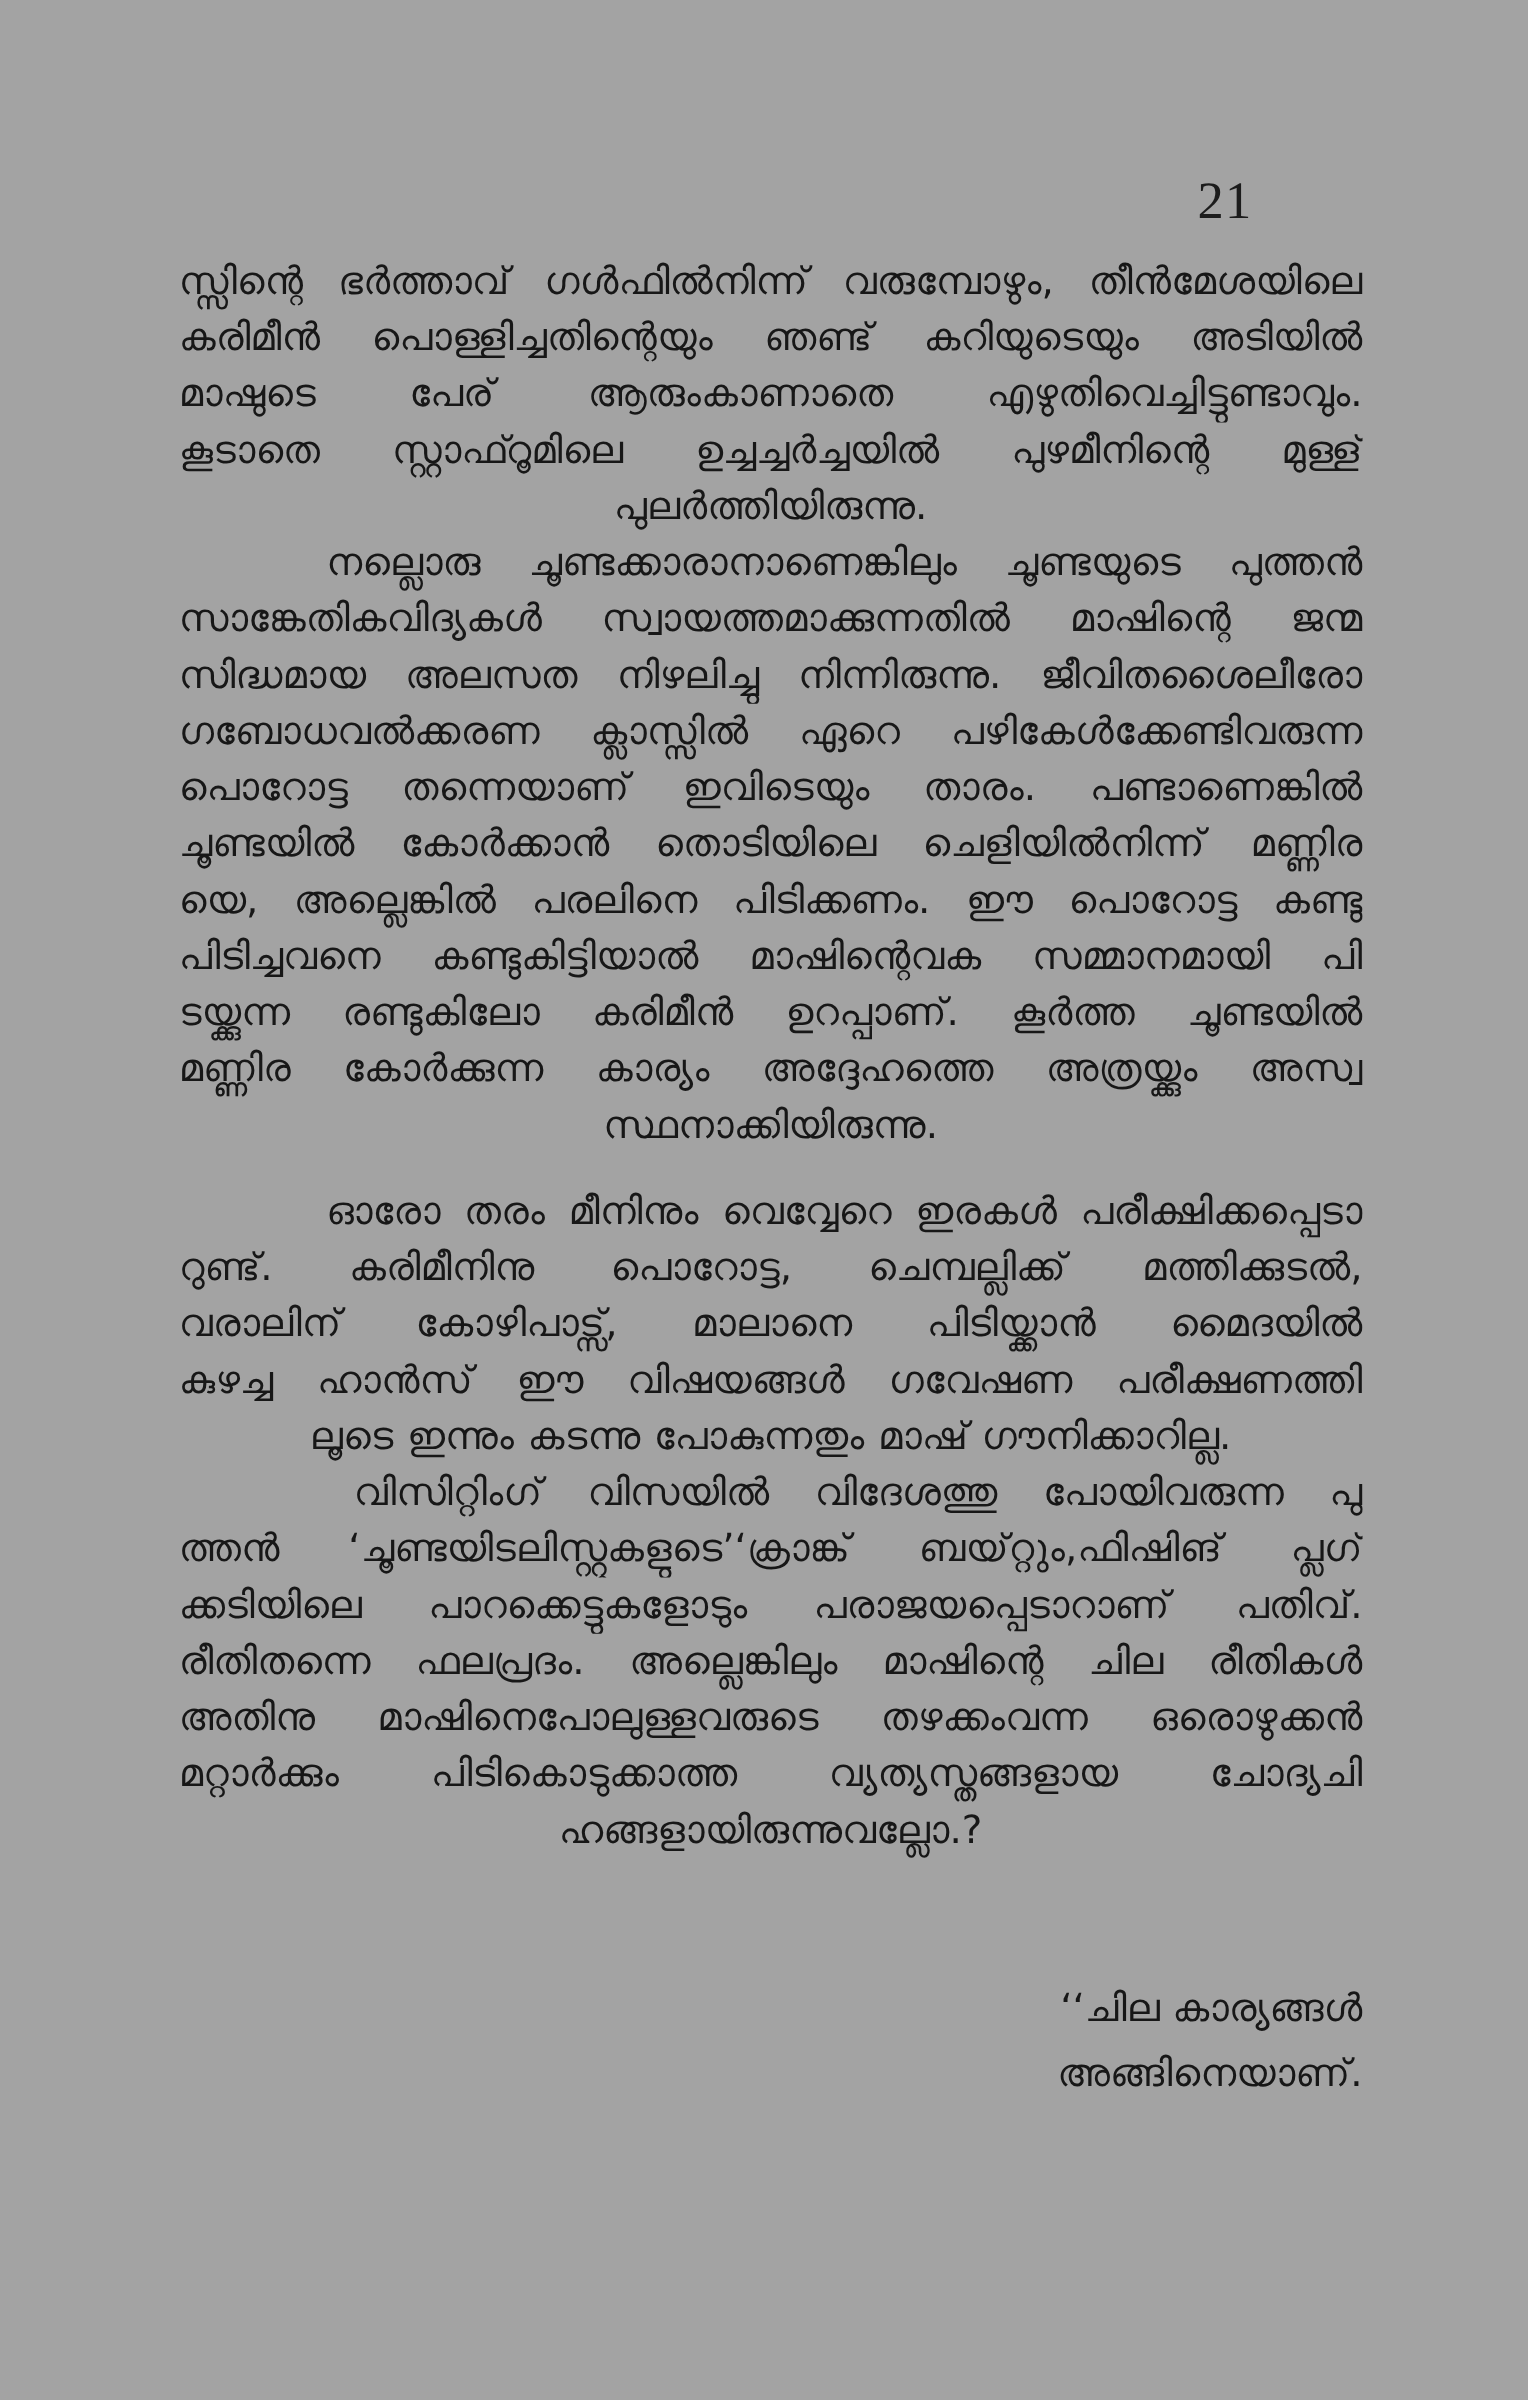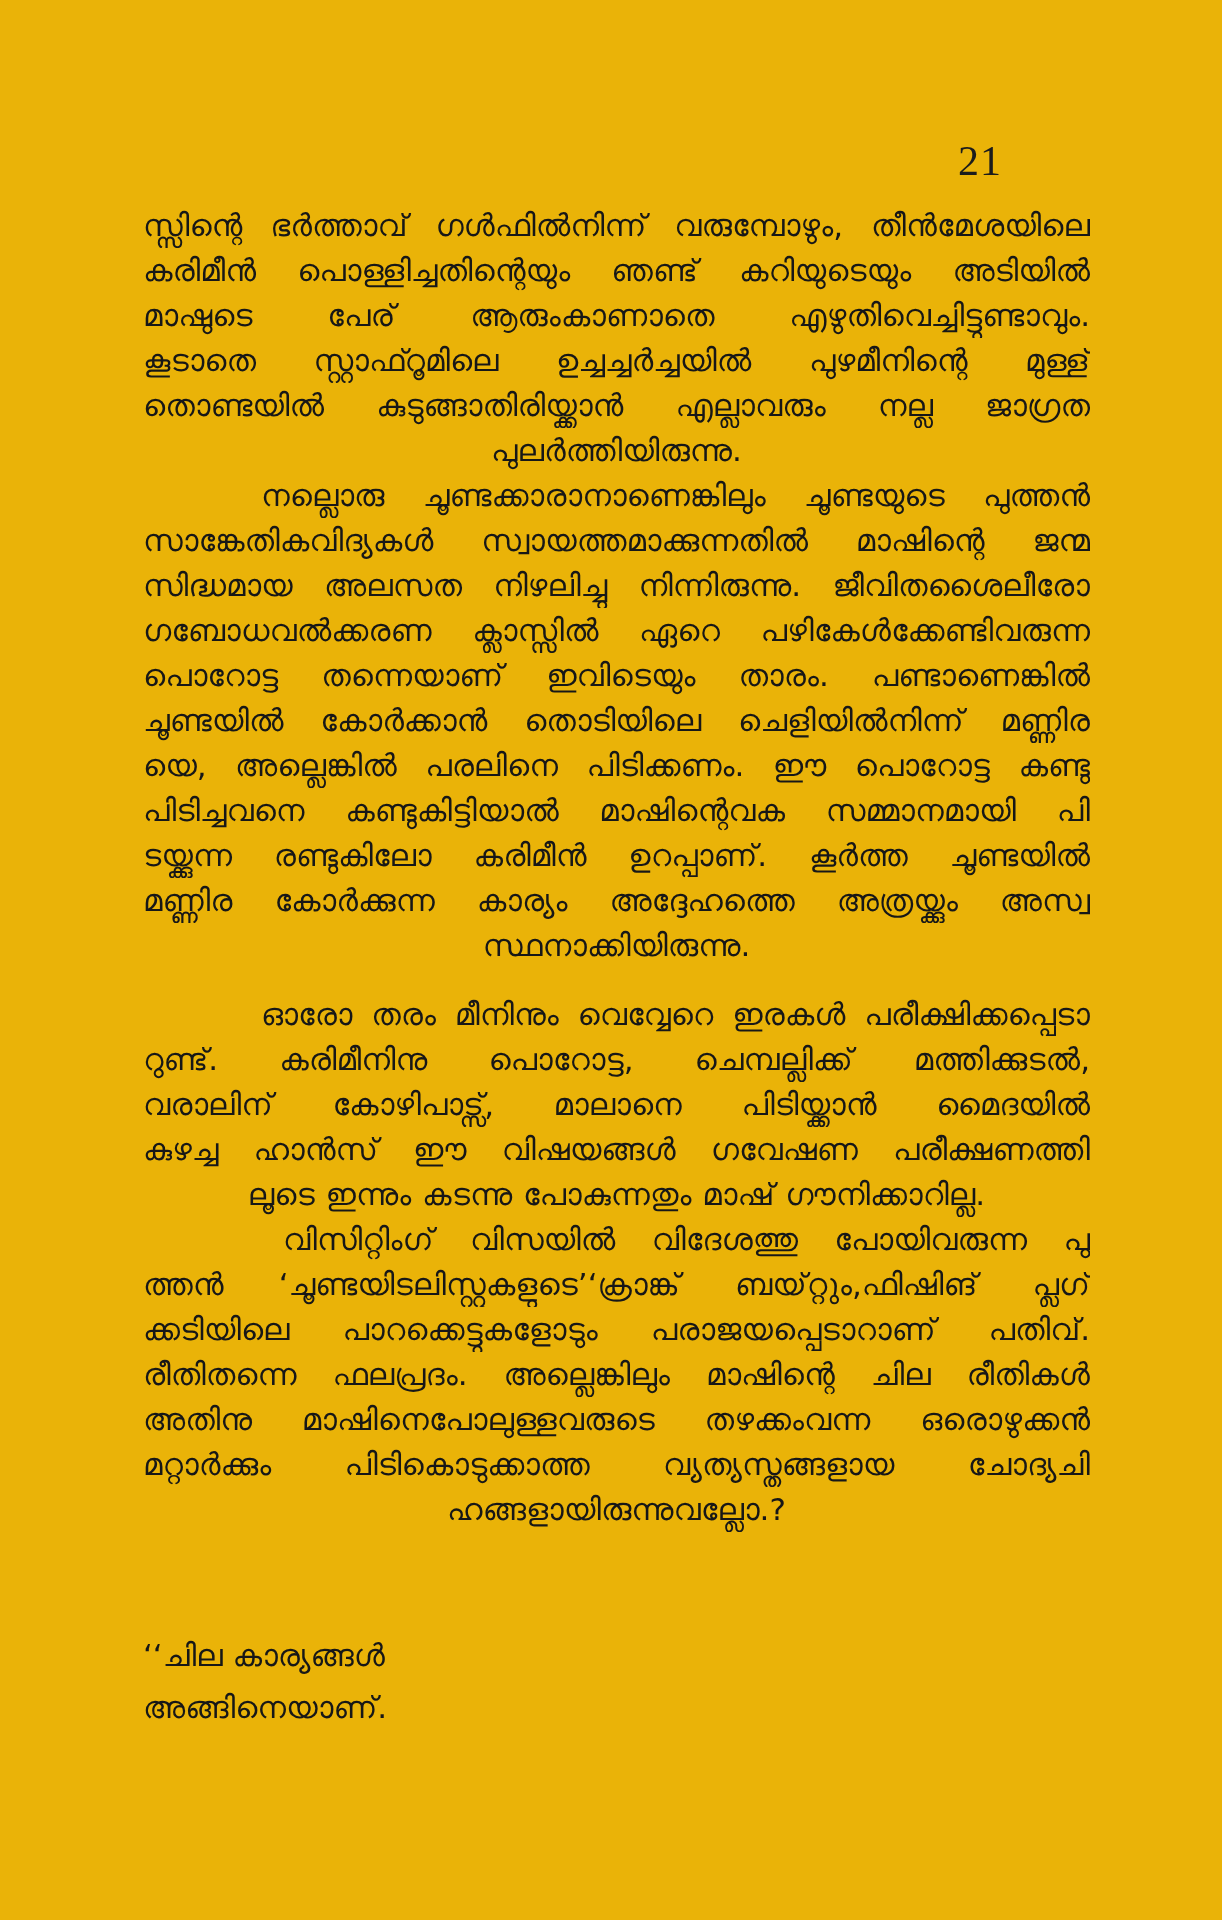--- a/index.html
+++ b/index.html
@@ -5,21 +5,21 @@
   html, body {
     margin: 0;
     padding: 0;
     background: #e8e8e8;
   }
   .page {
     position: relative;
     width: 1222px;
     height: 1920px;
     margin: 0 auto;
-    background: #eab308;
+    background: #a3a3a3;
     color: #161616;
     font-family: "DejaVu Sans", sans-serif;
     overflow: hidden;
   }
   .page-number {
     position: absolute;
     top: 140px;
     right: 220px;
     font-family: "Liberation Serif", serif;
     font-size: 42px;
@@ -48,45 +48,43 @@
   }
   .line.j {
     text-align: justify;
     text-align-last: justify;
   }
   .quote-block {
     position: absolute;
     left: 143px;
     top: 1581px;
     width: 947px;
-    text-align: left;
+    text-align: right;
     font-size: 31px;
     line-height: 52px;
     color: #171717;
-    margin-top: 48px;
   }
   .quote-line {
     height: 52px;
     overflow: hidden;
   }
 </style>
 </head>
 <body>
 
 <div class="page">
 
   <div class="page-number">21</div>
 
   <div class="text-block">
       <div class="para">
         <div class="line j">സ്സിന്റെ ഭർത്താവ് ഗൾഫിൽനിന്ന് വരുമ്പോഴും, തീൻമേശയിലെ</div>
         <div class="line j">കരിമീൻ പൊള്ളിച്ചതിന്റെയും ഞണ്ട് കറിയുടെയും അടിയിൽ</div>
         <div class="line j">മാഷുടെ പേര് ആരുംകാണാതെ എഴുതിവെച്ചിട്ടുണ്ടാവും.</div>
         <div class="line j">കൂടാതെ സ്റ്റാഫ്റൂമിലെ ഉച്ചച്ചർച്ചയിൽ പുഴമീനിന്റെ മുള്ള്</div>
-        <div class="line j">തൊണ്ടയിൽ കുടുങ്ങാതിരിയ്ക്കാൻ എല്ലാവരും നല്ല ജാഗ്രത</div>
         <div class="line">പുലർത്തിയിരുന്നു.</div>
       </div>
       <div class="para">
         <div class="line j" style="text-indent: 118px;">നല്ലൊരു ചൂണ്ടക്കാരാനാണെങ്കിലും ചൂണ്ടയുടെ പുത്തൻ</div>
         <div class="line j">സാങ്കേതികവിദ്യകൾ സ്വായത്തമാക്കുന്നതിൽ മാഷിന്റെ ജന്മ</div>
         <div class="line j">സിദ്ധമായ അലസത നിഴലിച്ചു നിന്നിരുന്നു. ജീവിതശൈലീരോ</div>
         <div class="line j">ഗബോധവൽക്കരണ ക്ലാസ്സിൽ ഏറെ പഴികേൾക്കേണ്ടിവരുന്ന</div>
         <div class="line j">പൊറോട്ട തന്നെയാണ് ഇവിടെയും താരം. പണ്ടാണെങ്കിൽ</div>
         <div class="line j">ചൂണ്ടയിൽ കോർക്കാൻ തൊടിയിലെ ചെളിയിൽനിന്ന് മണ്ണിര</div>
         <div class="line j">യെ, അല്ലെങ്കിൽ പരലിനെ പിടിക്കണം. ഈ പൊറോട്ട കണ്ടു</div>

